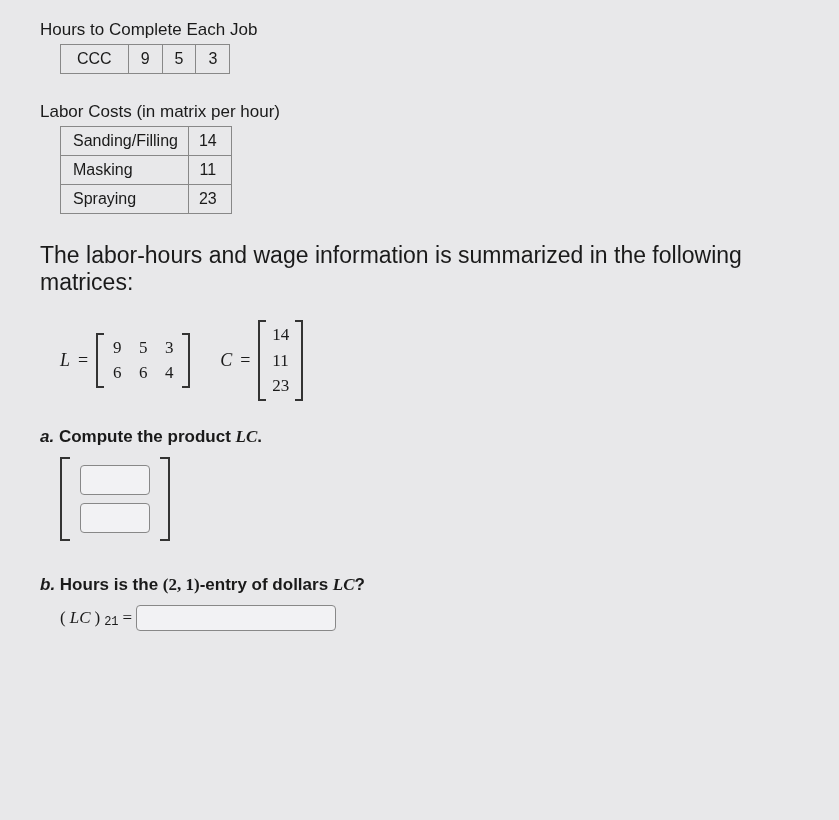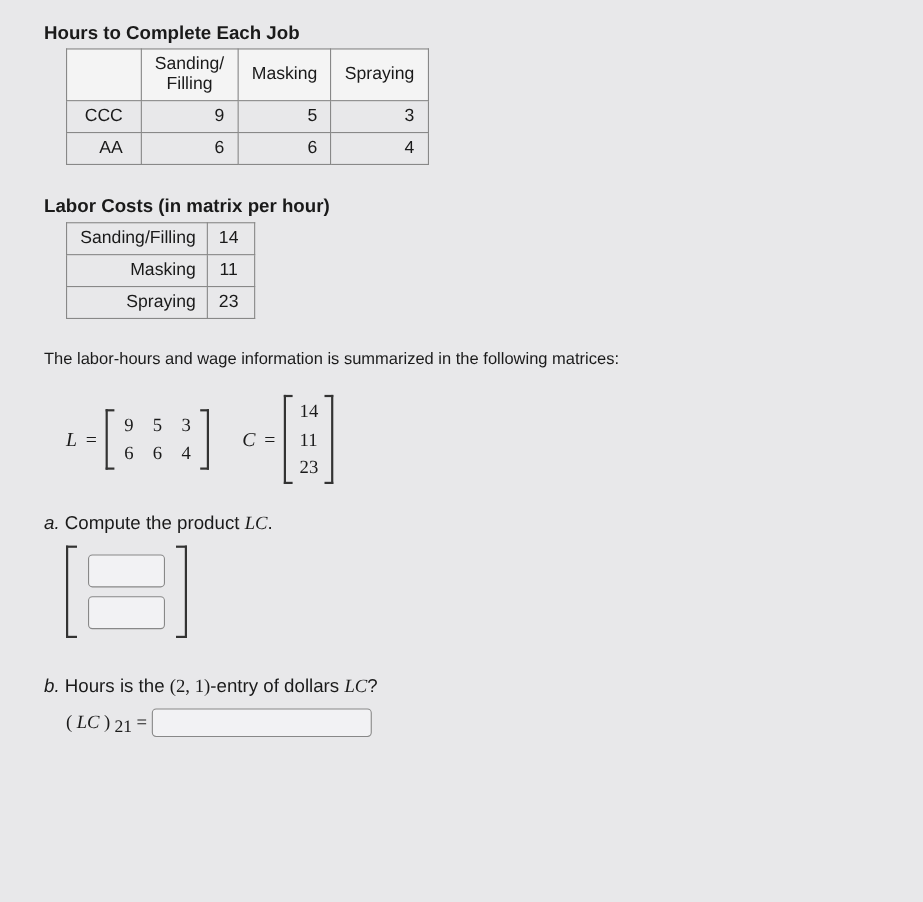--- a/index.html
+++ b/index.html
@@ -11,21 +11,21 @@
       font-family: Arial, Helvetica, sans-serif;
       background: #e8e8ea;
       padding: 20px 40px;
       width: 839px;
       color: #1a1a1a;
       font-size: 16px;
     }
     .section-title {
       font-size: 17px;
       margin-bottom: 4px;
-      font-weight: bold;
+      font-weight: normal;
     }
     table {
       border-collapse: collapse;
       margin-bottom: 28px;
       margin-left: 20px;
     }
     table td, table th {
       border: 1px solid #888;
       padding: 5px 12px;
       font-weight: normal;
@@ -41,31 +41,31 @@
     .hours-table td.row-label {
       text-align: right;
       padding-left: 16px;
       padding-right: 16px;
     }
     .hours-table .corner {
       background: #f4f4f4;
       min-width: 60px;
     }
     .costs-table td.label {
-      text-align: right;
+      text-align: left;
       padding-right: 10px;
     }
     .costs-table td.val {
       text-align: center;
       padding-left: 10px;
       padding-right: 14px;
     }
     .summary-text {
       margin: 14px 0 24px 0;
-      font-size: 15px;
+      font-size: 23px;
     }
     .matrices-row {
       display: flex;
       align-items: center;
       gap: 30px;
       margin-left: 20px;
       margin-bottom: 26px;
       font-family: 'Times New Roman', serif;
     }
     .matrix-expr {
@@ -113,20 +113,21 @@
       line-height: 1.5;
     }
     .matrix-cell {
       min-width: 14px;
       text-align: center;
       font-size: 17px;
     }
     .question {
       margin-bottom: 10px;
       font-size: 17px;
+      font-weight: bold;
     }
     .question .qlabel {
       font-style: italic;
     }
     .question .mvar {
       font-family: 'Times New Roman', serif;
       font-style: italic;
     }
     .answer-matrix {
       display: inline-flex;
@@ -168,52 +169,40 @@
     .part-b-line2 {
       margin-top: 6px;
       margin-left: 20px;
       font-family: 'Times New Roman', serif;
       font-size: 17px;
       display: flex;
       align-items: center;
       gap: 4px;
     }
     .subscript {
-      font-size: 16px;
+      font-size: 12px;
       vertical-align: sub;
       position: relative;
       top: 4px;
+      font-family: Liberation Mono, monospace;
     }
   </style>
 </head>
 <body>
 
 
 
 <div class="section-title">Hours to Complete Each Job</div>
 <table class="hours-table">
   <tbody>
-      <tr>
-    <th class="corner"></th>
-    <th style="white-space:pre-line">Sanding/
-Filling</th>
-    <th>Masking</th>
-    <th>Spraying</th>
-  </tr>
   <tr>
     <td class="row-label">CCC</td>
     <td>9</td>
     <td>5</td>
     <td>3</td>
-  </tr>
-  <tr>
-    <td class="row-label">AA</td>
-    <td>6</td>
-    <td>6</td>
-    <td>4</td>
   </tr>
 </tbody>
   </table>
 
 <div class="section-title">Labor Costs (in matrix per hour)</div>
 <table class="costs-table">
   <tbody>
       <tr>
     <td class="label">Sanding/Filling</td>
     <td class="val">14</td>

